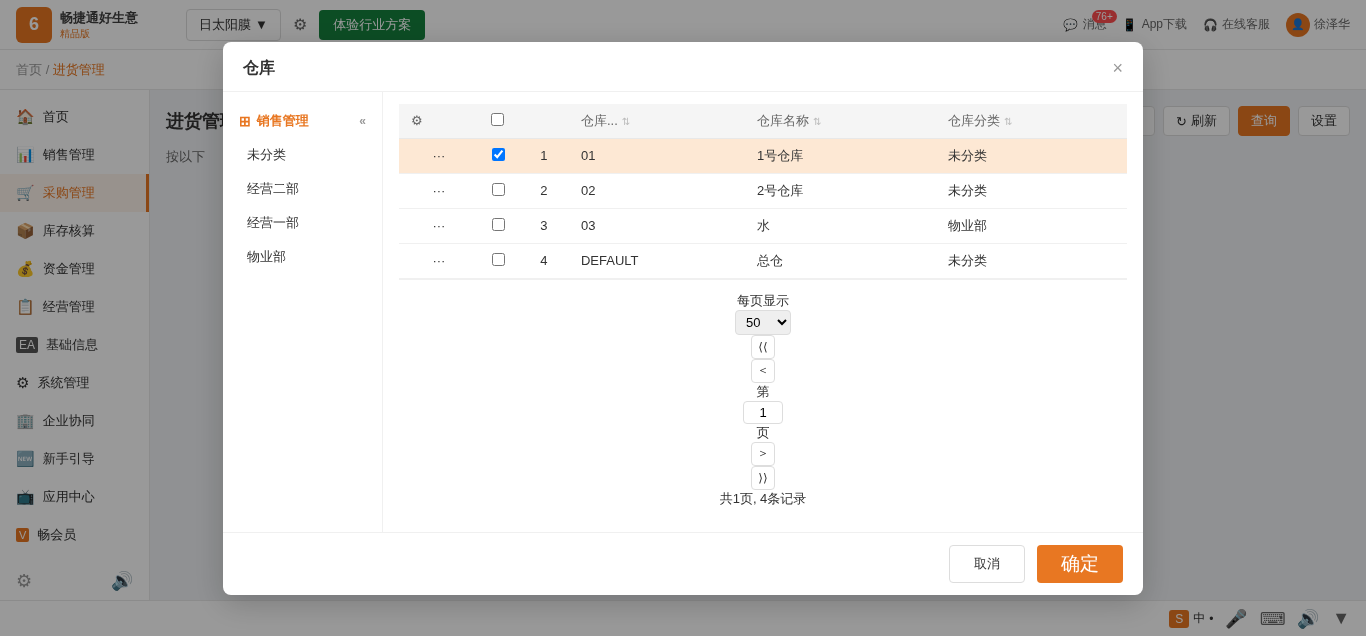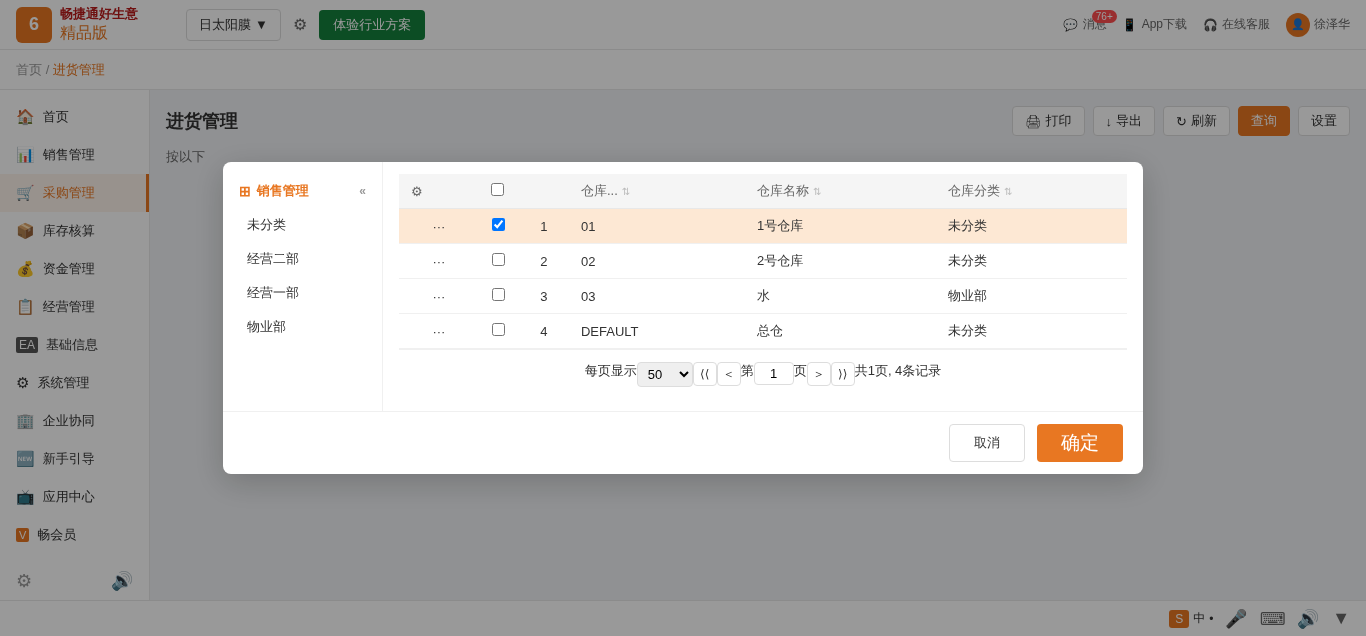--- a/index.html
+++ b/index.html
@@ -184,25 +184,25 @@
     .data-table tr.highlighted td { background: #fde8d4; }
     .th-gear { text-align: center; }
     .th-cb { text-align: center; width: 40px; }
     .col-num { text-align: center; }
     .col-cb { text-align: center; }
     .col-gear { text-align: center; }
     .sort-icon { font-size: 10px; color: #bbb; margin-left: 4px; }
 
     
     .pagination {
-      display: flex; align-items: flex-start; justify-content: center; 
+      display: flex; align-items: center; justify-content: center; 
       padding: 12px 0;
       margin-top: auto;
       border-top: 1px solid #f0f0f0;
-      font-size: 13px; color: #333;
+      font-size: 13px; color: #333; flex-direction: column;
     }
     .page-size-select {
       border: 1px solid #ddd; border-radius: 4px; padding: 3px 6px; font-size: 13px;
     }
     .page-btn {
       width: 24px; height: 24px; border: 1px solid #ddd; border-radius: 4px;
       background: #fff; cursor: pointer; display: flex; align-items: center; justify-content: center;
       font-size: 12px; color: #333;
     }
     .page-input {
@@ -256,22 +256,22 @@
     }
     .sidebar-bottom-icon { font-size: 18px; color: #999; cursor: pointer; }
   </style>
 </head>
 <body>
 
 <div class="top-header">
   <div class="logo-area">
     <div class="logo-icon">6</div>
     <div>
-      <div style="font-size:13px;color:#b91c1c;font-weight:bold;">畅捷通好生意</div>
-      <div style="font-size:16px;color:#e87722;">精品版</div>
+      <div style="font-size:13px;color:#404040;font-weight:bold;">畅捷通好生意</div>
+      <div style="font-size:10px;color:#e87722;">精品版</div>
     </div>
   </div>
   <div class="store-selector">
     <span>日太阳膜</span>
     <span>▼</span>
   </div>
   <div class="gear-icon" style="margin-left:12px;">⚙</div>
   <button class="header-btn" style="margin-left:12px;">体验行业方案</button>
   <div class="header-actions">
     <div class="header-icon-item">
@@ -370,20 +370,24 @@
         <button class="tb-btn">设置</button>
       </div>
     </div>
     <div style="font-size:13px;color:#666;">按以下</div>
   </div>
 </div>
 
 <div class="dialog-overlay">
   <div class="dialog">
 
+    <div class="dialog-header">
+      <span class="dialog-title">仓库</span>
+      <span class="dialog-close">×</span>
+    </div>
 
     <div class="dialog-body">
 
       <div class="category-panel">
         <div class="cat-header">
           <span style="color:#e87722;font-size:14px;">⊞</span>
           <span>销售管理</span>
           <span class="cat-toggle">«</span>
         </div>
         <div class="cat-item">未分类</div>

